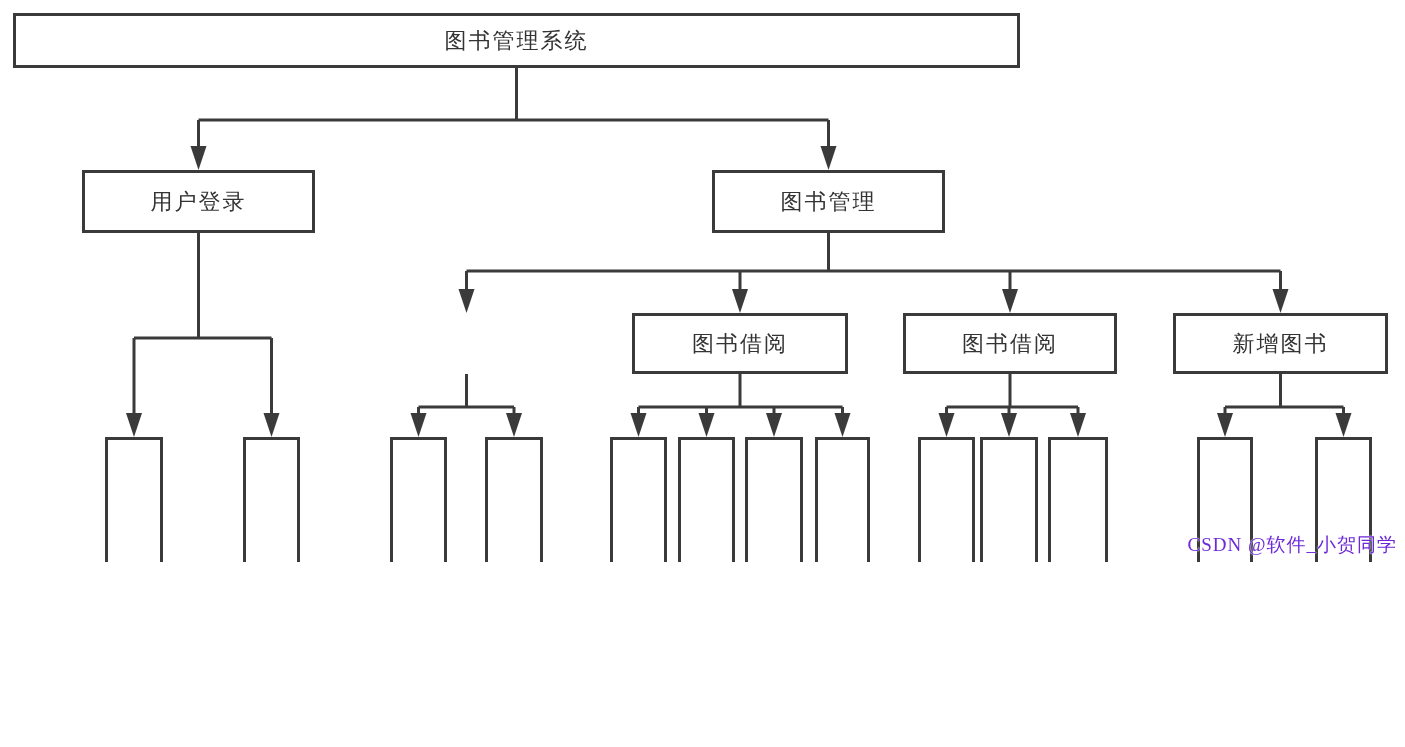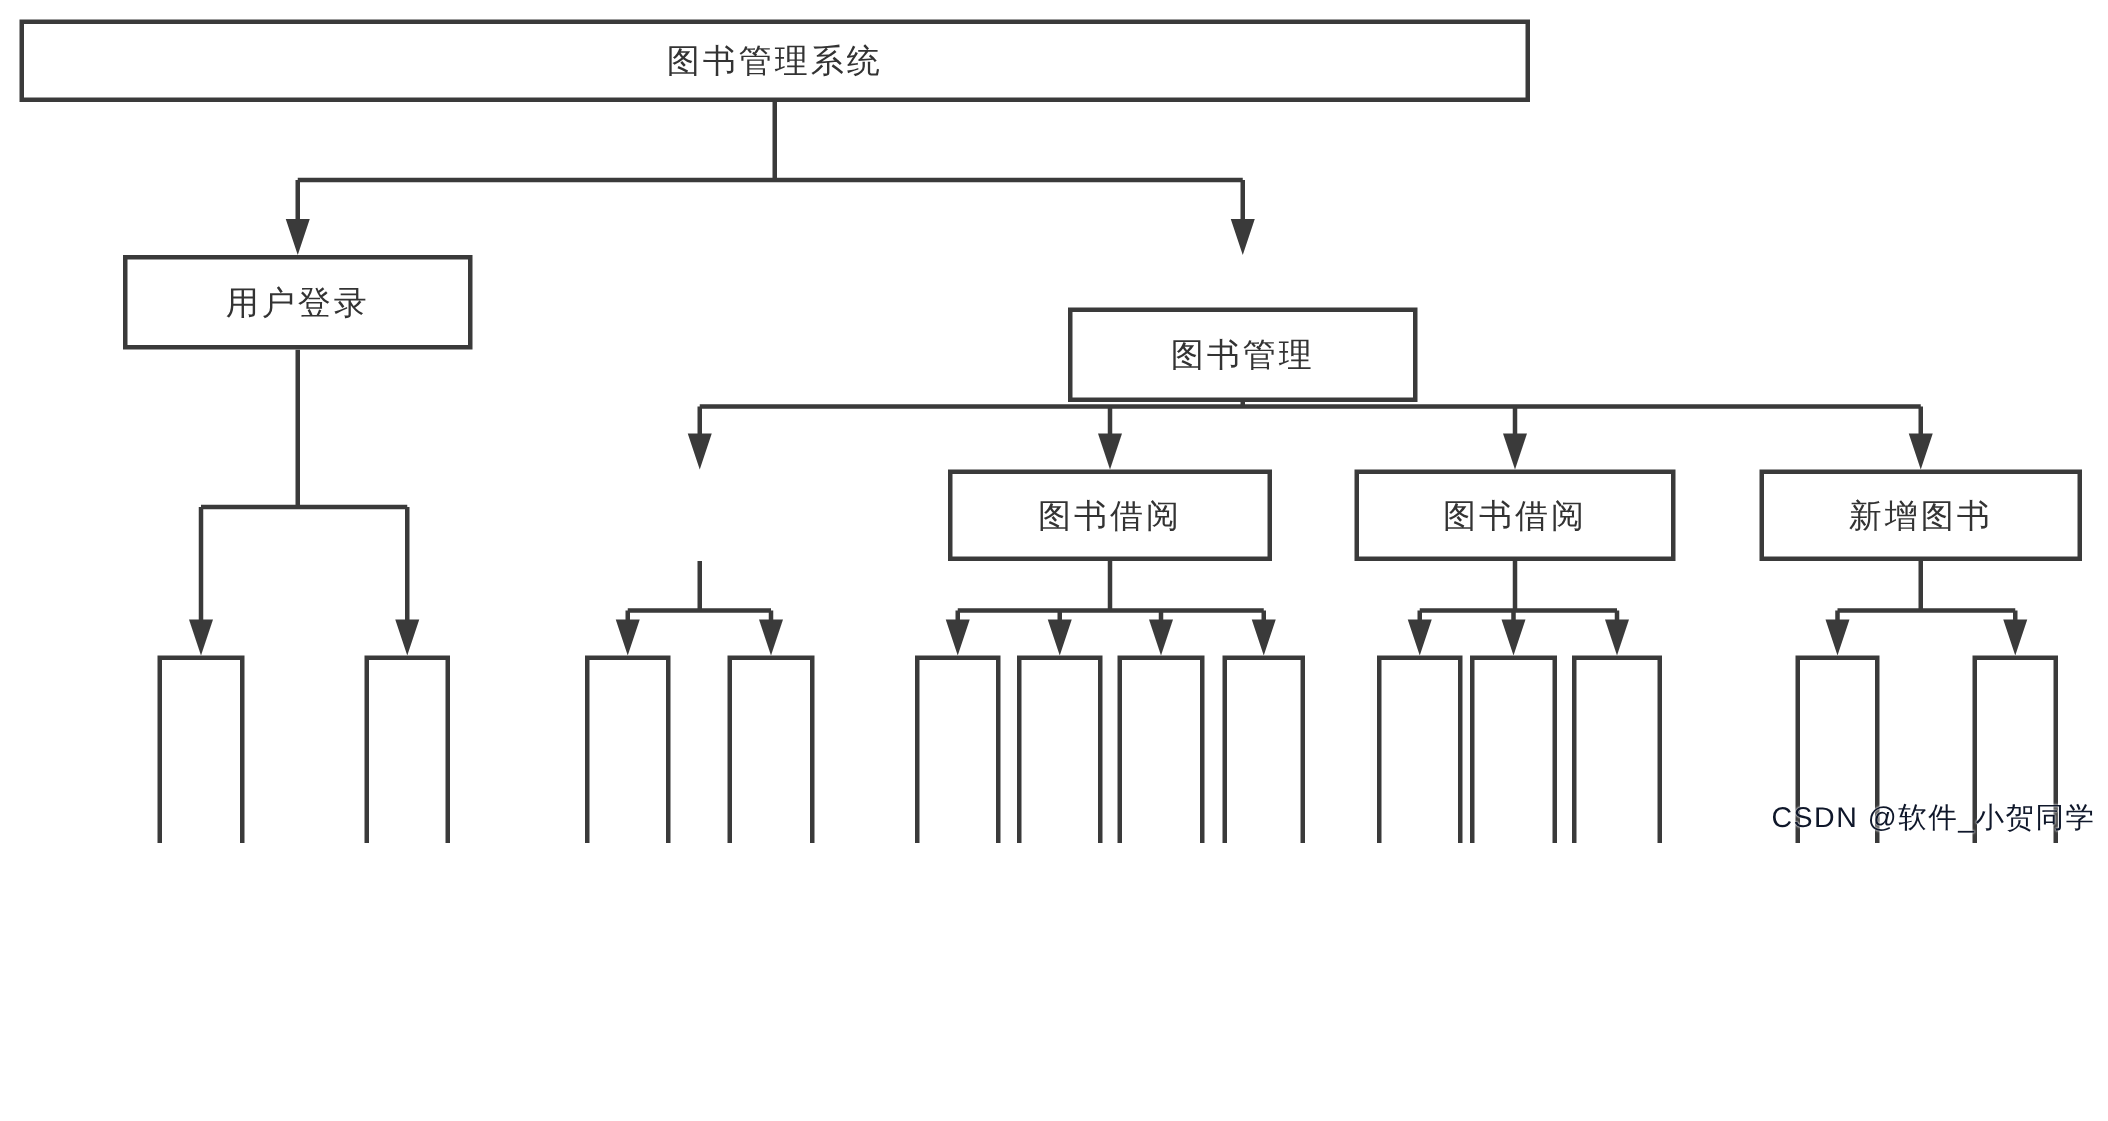--- a/index.html
+++ b/index.html
@@ -1,21 +1,21 @@
 <!DOCTYPE html>
 <html><head>
 <meta charset="utf-8">
 <style>
   html, body { margin: 0; padding: 0; background: #ffffff; }
   .canvas {
     position: relative;
     width: 1405px;
     height: 562px;
     background: #ffffff;
-    font-family: Liberation Sans, sans-serif;
+    font-family: Liberation Serif, serif;
     overflow: hidden;
   }
   .connectors {
     position: absolute;
     left: 0; top: 0;
     width: 1405px; height: 747px;
     z-index: 1;
   }
   .node {
     position: absolute;
@@ -39,21 +39,21 @@
     font-size: 22px;
     letter-spacing: 7px;
     line-height: 1;
     top: 437px;
     height: 298px;
   }
   
   .n-root            { left: 13px;   top: 13px;  width: 1007px; height: 55px; }
   
   .n-user-login      { left: 82px;   top: 170px; width: 233px;  height: 63px; }
-  .n-book-mgmt       { left: 712px;  top: 170px; width: 233px;  height: 63px; margin-top: 35px; }
+  .n-book-mgmt       { left: 712px;  top: 170px; width: 233px;  height: 63px; }
   
   .n-new-book        { left: 363px;  top: 313px; width: 207px;  height: 61px; }
   .n-book-borrow     { left: 632px;  top: 313px; width: 216px;  height: 61px; text-align: right; }
   .n-current-borrow  { left: 903px;  top: 313px; width: 214px;  height: 61px; }
   .n-borrow-records  { left: 1173px; top: 313px; width: 215px;  height: 61px; }
   
   .l-a1 { left: 105px;  width: 58px; }
   .l-a2 { left: 243px;  width: 57px; }
   .l-b1 { left: 390px;  width: 57px; }
   .l-b2 { left: 485px;  width: 58px; }
@@ -65,21 +65,21 @@
   .l-d2 { left: 980px;  width: 58px; }
   .l-d3 { left: 1048px; width: 60px; }
   .l-e1 { left: 1197px; width: 56px; }
   .l-e2 { left: 1315px; width: 57px; }
   .watermark {
     position: absolute;
     right: 8px;
     bottom: 4px;
     z-index: 5;
     font-size: 19px;
-    color: #0f172a;
+    color: #6d28d9;
     text-shadow: 0 0 2px #ffffff, 0 0 1px #ffffff;
     letter-spacing: 1px;
     white-space: nowrap;
   }
 </style>
 </head>
 <body>
 
 <div class="canvas">
 

